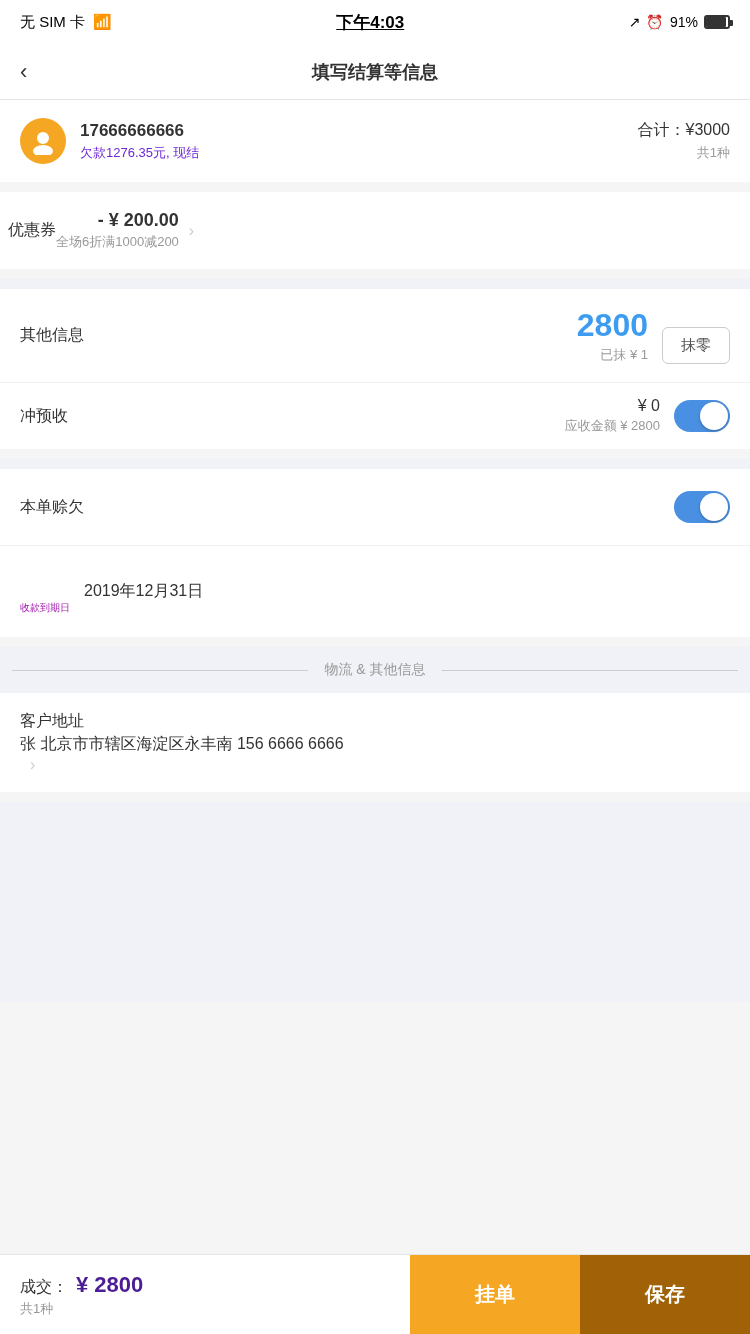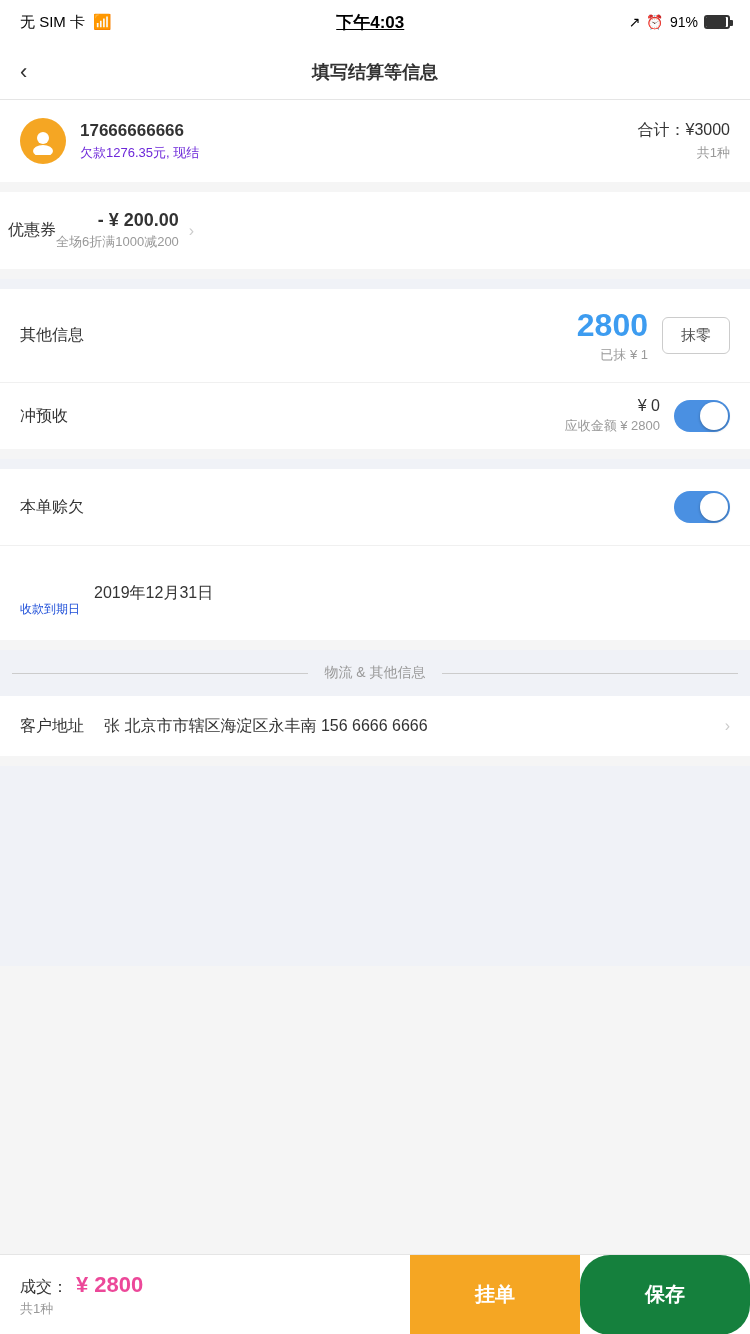--- a/index.html
+++ b/index.html
@@ -105,21 +105,21 @@
 
     
     .amount-row {
       display: flex;
       align-items: center;
       justify-content: space-between;
       padding: 18px 20px;
       background: #fff;
     }
     .amount-label { font-size: 16px; color: #333; }
-    .amount-right { display: flex; align-items: center; gap: 14px; }
+    .amount-right { display: flex; align-items: flex-end; gap: 14px; }
     .amount-value-wrap { text-align: right; }
     .amount-big { font-size: 32px; font-weight: 600; color: #3d9cf0; }
     .amount-erased { font-size: 13px; color: #999; margin-top: 2px; }
     .btn-round {
       border: 1px solid #ccc;
       border-radius: 6px;
       padding: 8px 18px;
       font-size: 15px;
       color: #555;
       background: #fff;
@@ -175,21 +175,21 @@
     .debt-label { font-size: 16px; color: #333; }
 
     
     .due-row {
       display: flex;
       align-items: center;
       padding: 22px 20px;
       background: #fff;
       border-top: 1px solid #f0f0f0;
     }
-    .due-label { font-size: 12px; color: #1d4ed8; margin-top: 33px; }
+    .due-label { font-size: 10px; color: #a21caf; margin-top: 33px; }
     .due-value { font-size: 16px; color: #333; margin-left: 14px; }
 
     
     .logistics-header {
       background: #f0f2f7;
       display: flex;
       align-items: center;
       justify-content: center;
       padding: 14px 12px;
       position: relative;
@@ -201,23 +201,24 @@
     }
     .logistics-text {
       font-size: 14px;
       color: #999;
       padding: 0 16px;
     }
 
     
     .address-row {
       display: flex;
-      align-items: center;
+      align-items: flex-start;
       padding: 18px 20px;
       background: #fff;
+      flex-direction: column;
     }
     .address-label { font-size: 16px; color: #333; flex-shrink: 0; margin-right: 20px; }
     .address-value { font-size: 16px; color: #333; flex: 1; line-height: 1.5; }
     .address-chevron { font-size: 16px; color: #ccc; margin-left: 10px; }
 
     
     .bottom-spacer { height: 200px; background: #f0f2f7; }
 
     
     .bottom-bar {
@@ -229,35 +230,35 @@
       display: flex;
       align-items: center;
       background: #fff;
       border-top: 1px solid #e5e5e5;
     }
     .bottom-summary {
       flex: 1;
       padding: 0 20px;
     }
     .bottom-deal { font-size: 16px; color: #333; display: flex; align-items: baseline; gap: 8px; }
-    .bottom-deal-amount { font-size: 22px; font-weight: 700; color: #ec4899; }
+    .bottom-deal-amount { font-size: 22px; font-weight: 700; color: #4c1d95; }
     .bottom-deal-sub { font-size: 13px; color: #999; margin-top: 2px; }
     .bottom-btn {
       height: 80px;
       width: 170px;
       display: flex;
       align-items: center;
       justify-content: center;
       font-size: 20px;
       font-weight: 600;
       color: #fff;
       cursor: pointer;
     }
     .btn-hold { background: #f5a623; }
-    .btn-save { background: #15803d; border-radius: 30px; }
+    .btn-save { background: #a16207; }
   </style>
 </head>
 <body>
 
 <div class="status-bar">
   <div class="status-left">
     <span>无 SIM 卡</span>
     <span>📶</span>
   </div>
   <div class="status-center">下午4:03</div>

